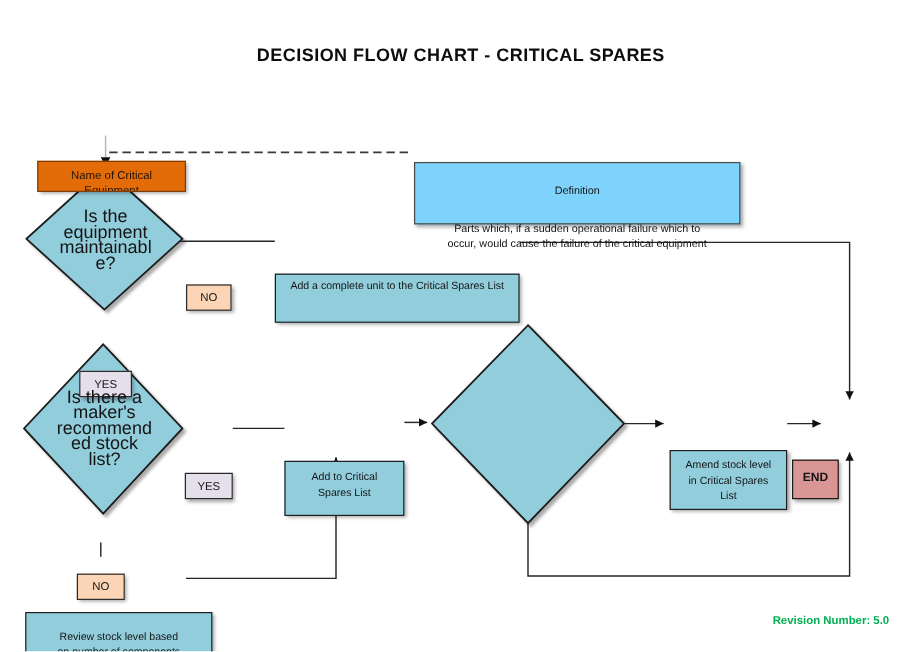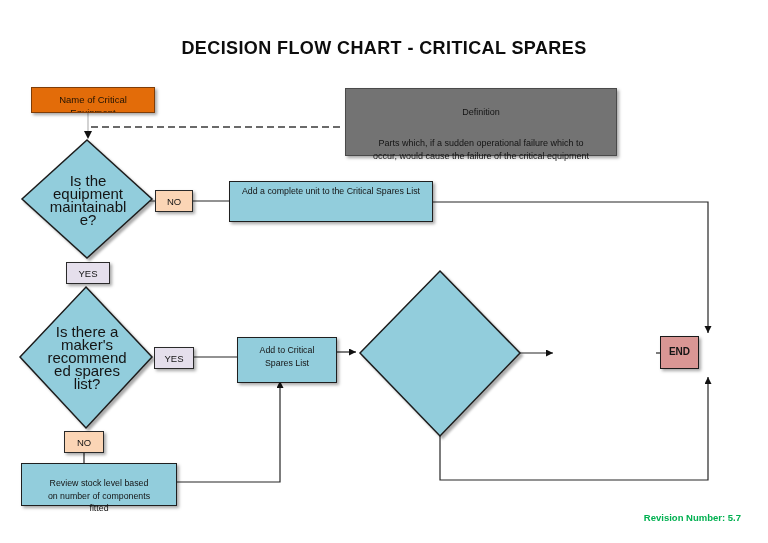--- a/index.html
+++ b/index.html
@@ -3,32 +3,32 @@
 <meta charset="utf-8">
 <style>
   html,body{margin:0;padding:0;background:#ffffff;}
   .stage{
     position:relative;width:768px;height:543px;background:#ffffff;overflow:hidden;
     font-family:"Liberation Sans", sans-serif;color:#111;
   }
   .stage svg{position:absolute;left:0;top:0;z-index:1;}
   .title{
     position:absolute;left:0;top:38px;width:768px;text-align:center;z-index:3;
-    font-size:18px;font-weight:bold;letter-spacing:.4px;color:#0d0d0d;
+    font-size:15px;font-weight:bold;letter-spacing:.4px;color:#0d0d0d;
   }
   .node{
     position:absolute;box-sizing:border-box;z-index:2;text-align:center;
-    white-space:pre-line;font-size:9px;line-height:12px;color:#141414;
+    white-space:pre-line;font-size:9px;line-height:12px;color:#141414;margin-top:47px;
   }
   .shadow{box-shadow:2px 2px 3px rgba(0,0,0,.35);}
   
   #start-box{left:31px;top:87px;width:124px;height:26px;background:#E36C09;
     border:1.3px solid #7e3d08;overflow:hidden;padding-top:5px;line-height:13px;
     font-size:9.5px;color:#221405;}
-  #definition-box{left:345px;top:88px;width:272px;height:68px;background:#737373;
+  #definition-box{left:345px;top:88px;width:272px;height:52px;background:#7dd3fc;
     border:1px solid #4a4a4a;padding-top:5px;font-size:9px;}
   #definition-body{margin-top:7px;line-height:12.5px;}
   #no1-box{left:155px;top:190px;width:38px;height:22px;background:#FBD5B5;
     border:1.2px solid #2a2a2a;padding-top:5px;font-size:9.5px;}
   #add-complete-box{left:229px;top:181px;width:204px;height:41px;background:#92CDDC;
     border:1.2px solid #1f1f1f;padding-top:3px;font-size:8.8px;}
   #yes1-box{left:66px;top:262px;width:44px;height:22px;background:#E5DFEC;
     border:1.2px solid #2a2a2a;padding-top:5px;font-size:9.5px;}
   #yes2-box{left:154px;top:347px;width:40px;height:22px;background:#E5DFEC;
     border:1.2px solid #2a2a2a;padding-top:5px;font-size:9.5px;}
@@ -104,32 +104,35 @@
 
   <div class="node shadow" id="no1-box">NO</div>
 
   <div class="node shadow" id="add-complete-box">Add a complete unit to the Critical Spares List</div>
 
   <div class="node shadow" id="yes1-box">YES</div>
 
   <div class="dtext" id="d2-text">Is there a
 maker's
 recommend
-ed spares
+ed stock
 list?</div>
 
   <div class="node shadow" id="yes2-box">YES</div>
 
   <div class="node shadow" id="add-csl-box">Add to Critical
 Spares List</div>
 
   <div class="node shadow" id="no2-box">NO</div>
 
   <div class="node shadow" id="review-box">Review stock level based
 on number of components
 fitted</div>
 
 
+  <div class="node shadow" id="amend-box">Amend stock level
+in Critical Spares
+List</div>
 
   <div class="node shadow" id="end-box">END</div>
 
-  <div id="revision">Revision Number: 5.7</div>
+  <div id="revision">Revision Number: 5.0</div>
 </div>
 
 </body></html>

